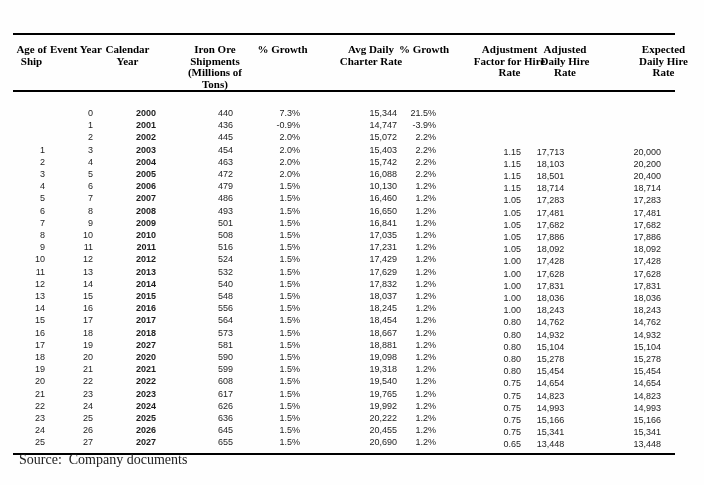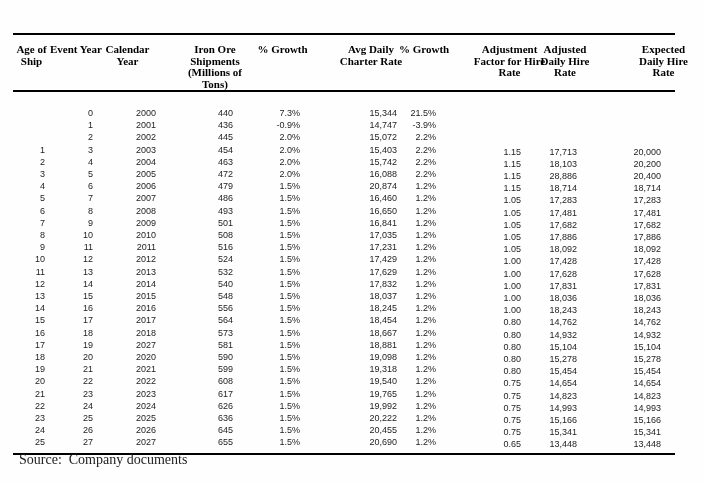--- a/index.html
+++ b/index.html
@@ -65,27 +65,27 @@
     color: #1c1c1c;
     text-align: right;
     white-space: pre;
     vertical-align: top;
   }
   #rates-table tbody tr:first-child td { padding-top: 15px; }
   #rates-table tbody tr:last-child td  { padding-bottom: 4px; }
   
   #rates-table td:nth-child(1)  { padding-right: 5px; }
   #rates-table td:nth-child(2)  { padding-right: 4px; }
-  #rates-table td:nth-child(3)  { padding-right: 2px; }
+  #rates-table td:nth-child(3)  { padding-right: 2px; font-weight: bold; }
   #rates-table td:nth-child(4)  { padding-right: 3px; }
   #rates-table td:nth-child(5)  { padding-right: 3px; }
   #rates-table td:nth-child(6)  { padding-right: 2px; }
   #rates-table td:nth-child(7)  { padding-right: 3px; }
   #rates-table td:nth-child(8)  { padding-right: 3px; }
-  #rates-table td:nth-child(9)  { padding-right: 3px; }
+  #rates-table td:nth-child(9)  { padding-right: 3px; text-align: center; }
   #rates-table td:nth-child(10) { padding-right: 14px; }
   
   #rates-table tbody td:nth-child(8),
   #rates-table tbody td:nth-child(9),
   #rates-table tbody td:nth-child(10) { position: relative; top: 2px; }
   
   #source-line {
     position: absolute;
     left: 19px;
     top: 452px;
@@ -203,30 +203,30 @@
         </tr>
         <tr>
           <td>3</td>
           <td>5</td>
           <td>2005</td>
           <td>472</td>
           <td>2.0%</td>
           <td>16,088</td>
           <td>2.2%</td>
           <td>1.15</td>
-          <td>28,886</td>
+          <td>18,501</td>
           <td>20,400</td>
         </tr>
         <tr>
           <td>4</td>
           <td>6</td>
           <td>2006</td>
           <td>479</td>
           <td>1.5%</td>
-          <td>20,874</td>
+          <td>10,130</td>
           <td>1.2%</td>
           <td>1.15</td>
           <td>18,714</td>
           <td>18,714</td>
         </tr>
         <tr>
           <td>5</td>
           <td>7</td>
           <td>2007</td>
           <td>486</td>

